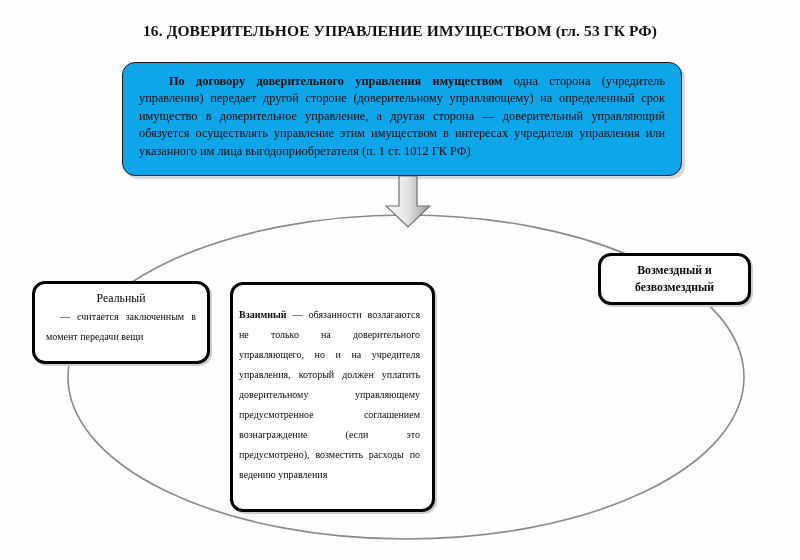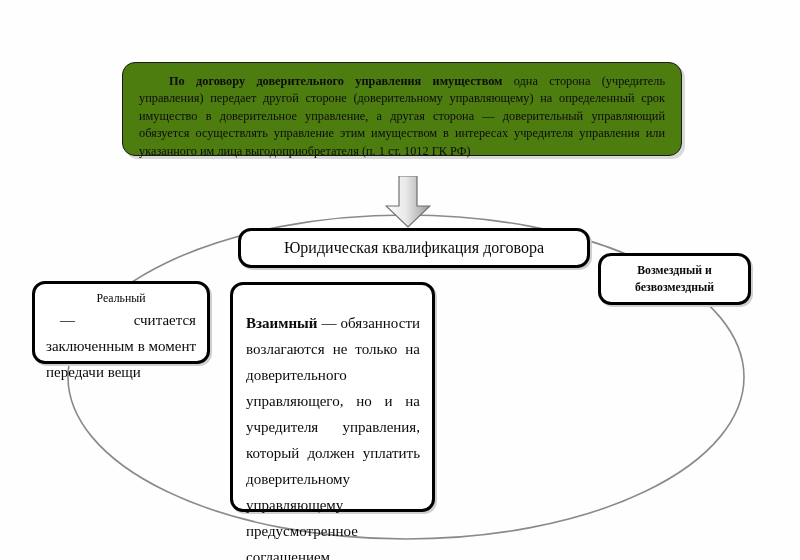--- a/index.html
+++ b/index.html
@@ -41,25 +41,25 @@
     width: 800px;
     height: 560px;
   }
 
   
   .definition-box {
     position: absolute;
     left: 122px;
     top: 62px;
     width: 560px;
-    height: 94px;
+    height: 114px;
     box-sizing: border-box;
     border: 1.6px solid #1a1a1a;
     border-radius: 13px;
-    background: #4d7c0f;
+    background: #0ea5e9;
     box-shadow: 3px 3px 0 0 #d9d9d9;
     padding: 10px 16px 8px 16px;
   }
   .definition-text {
     font-size: 12.3px;
     line-height: 17.4px;
     text-align: justify;
     text-indent: 30px;
     color: #0d0d0d;
     margin: 0;
@@ -78,22 +78,22 @@
   
   .node {
     position: absolute;
     box-sizing: border-box;
     background: #ffffff;
     border: 3px solid #000000;
     border-radius: 13px;
     box-shadow: 2px 2px 0 0 #cfcfcf;
   }
   .node-inner {
-    font-size: 15px;
-    line-height: 26px;
+    font-size: 10px;
+    line-height: 20px;
     text-align: justify;
     color: #0a0a0a;
   }
   .node-inner b { font-weight: bold; }
 
   
   #node-header {
     left: 238px;
     top: 228px;
     width: 352px;
@@ -128,21 +128,21 @@
   #node-realny .node-inner {
     text-indent: 14px;
   }
 
   
   #node-vzaimny {
     left: 230px;
     top: 282px;
     width: 205px;
     height: 230px;
-    padding: 10px 12px 8px 13px;
+    padding: 10px 12px 8px 6px;
   }
 
   
   #node-vozmezdny {
     left: 598px;
     top: 253px;
     width: 153px;
     height: 52px;
     display: flex;
     align-items: center;
@@ -163,43 +163,41 @@
     width: 228px;
     height: 168px;
     padding: 10px 13px 8px 13px;
   }
 </style>
 </head>
 <body>
 
 <div id="canvas">
 
+  <div class="page-title">16. ДОВЕРИТЕЛЬНОЕ УПРАВЛЕНИЕ ИМУЩЕСТВОМ (гл. 53 ГК РФ)</div>
 
   <svg class="ellipse-layer" viewBox="0 0 800 560" xmlns="http://www.w3.org/2000/svg">
     <ellipse cx="406" cy="377" rx="338" ry="162" fill="none" stroke="#8a8a8a" stroke-width="1.6"></ellipse>
   </svg>
 
   <div class="definition-box">
     <p class="definition-text"><b>По договору доверительного управления имуществом</b><span> одна сторона (учредитель управления) передает другой стороне (доверительному управляющему) на определенный срок имущество в доверительное управление, а другая сторона — доверительный управляющий обязуется осуществлять управление этим имуществом в интересах учредителя управления или указанного им лица выгодоприобретателя (п. 1 ст. 1012 ГК РФ)</span></p>
   </div>
 
   <svg class="down-arrow" viewBox="0 0 46 52" xmlns="http://www.w3.org/2000/svg">
     <defs>
       <linearGradient id="arrGrad" x1="0" y1="0" x2="1" y2="0">
         <stop offset="0%" stop-color="#fdfdfd"></stop>
         <stop offset="45%" stop-color="#e8e8e8"></stop>
         <stop offset="100%" stop-color="#9a9a9a"></stop>
       </linearGradient>
     </defs>
     <polygon points="14,0 32,0 32,30 45,30 23,51 1,30 14,30" fill="url(#arrGrad)" stroke="#6f6f6f" stroke-width="1.2"></polygon>
   </svg>
 
-  <div class="node" id="node-header">
-    <span class="node-inner">Юридическая квалификация договора</span>
-  </div>
 
   <div class="node" id="node-realny">
     <span class="node-title">Реальный</span>
     <div class="node-inner">— считается заключенным в момент передачи вещи</div>
   </div>
 
   <div class="node" id="node-vzaimny">
     <p class="node-inner"><b>Взаимный</b><span> — обязанности возлагаются не только на доверительного управляющего, но и на учредителя управления, который должен уплатить доверительному управляющему предусмотренное соглашением вознаграждение (если это предусмотрено), возместить расходы по ведению управления</span></p>
   </div>
 

